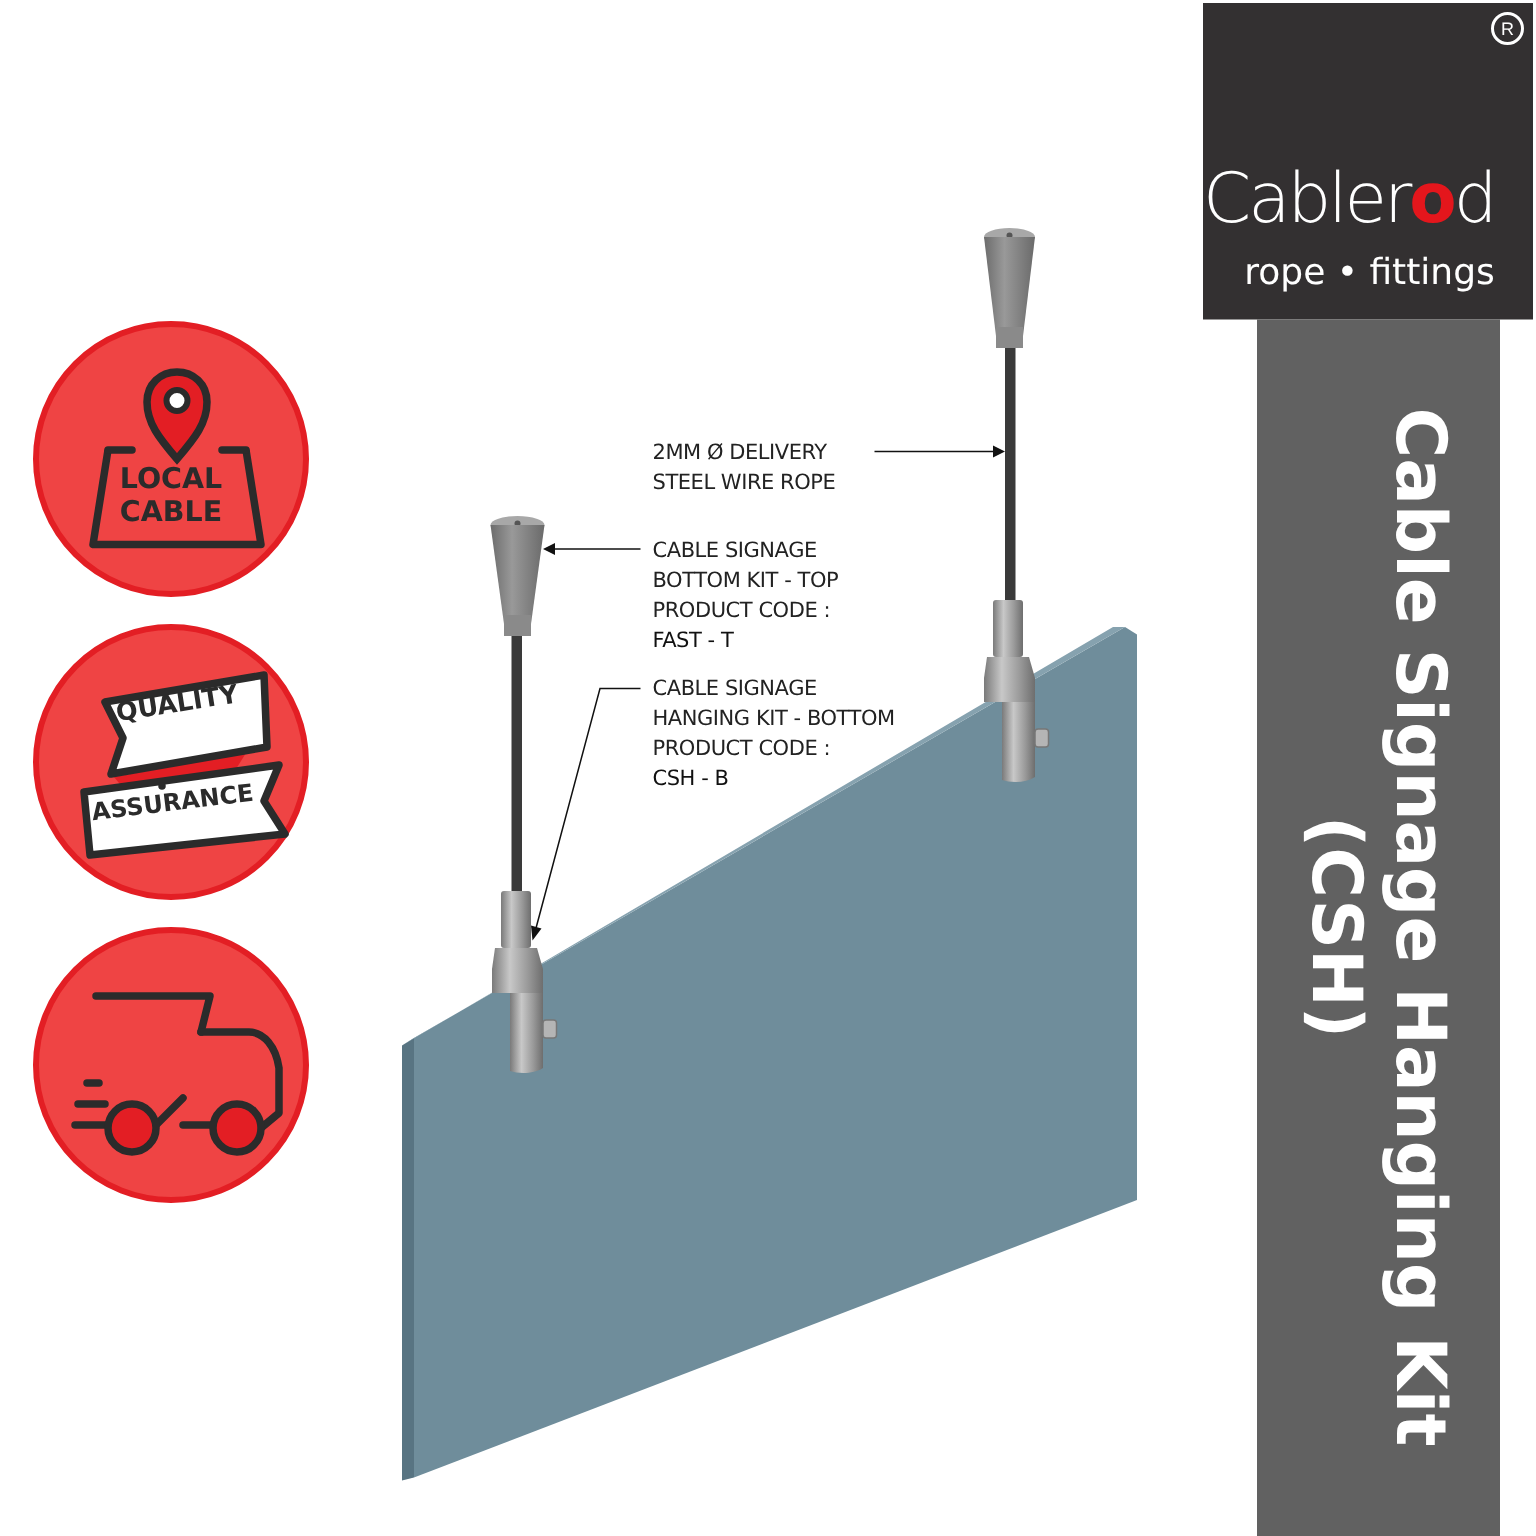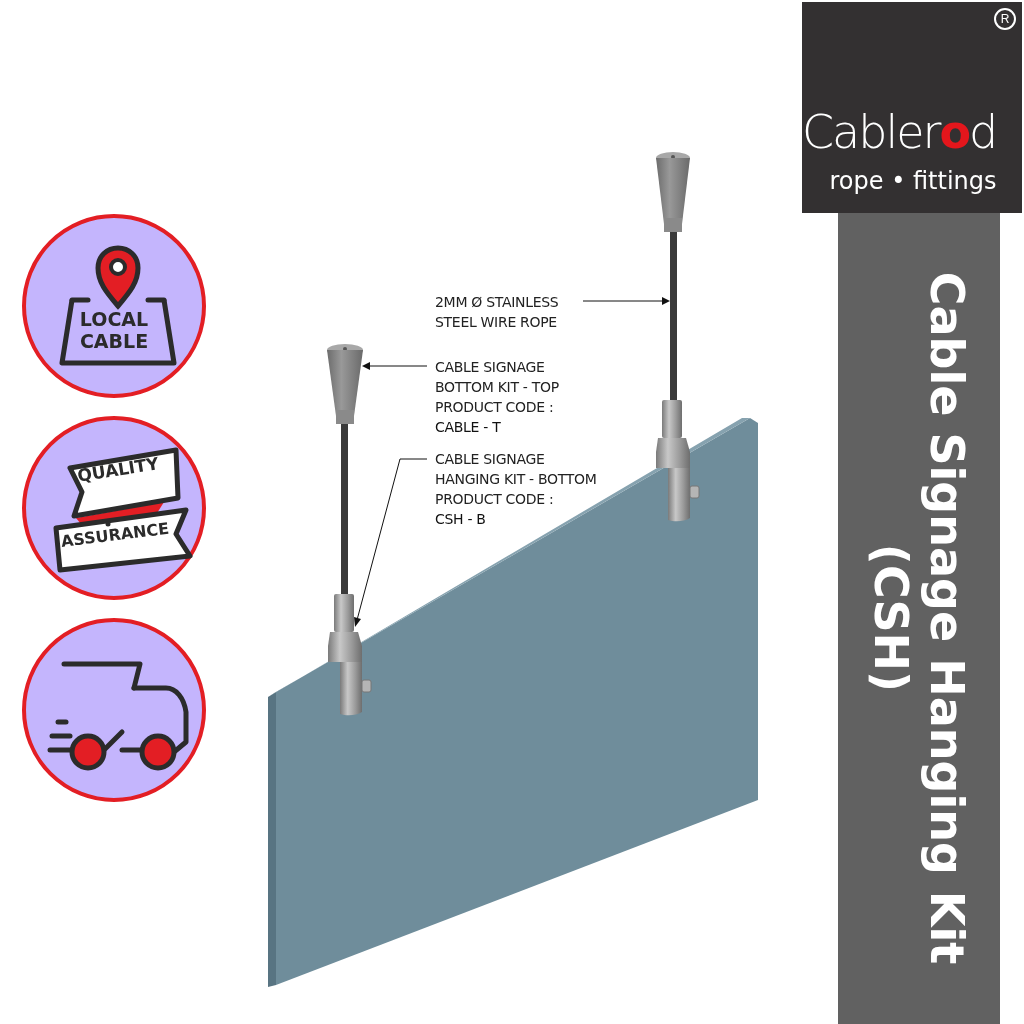--- a/index.html
+++ b/index.html
@@ -5,21 +5,21 @@
   html, body { margin:0; padding:0; background:#ffffff; }
   body { width:1024px; height:1024px; position:relative; overflow:hidden; font-family:"DejaVu Sans", sans-serif; }
   .abs { position:absolute; }
   .logo-box { left:802px; top:2px; width:220px; height:211px; background:#333031; }
   .logo-reg { position:absolute; right:6px; top:6px; width:18px; height:18px; border:2px solid #fff; border-radius:50%; color:#fff; font-size:12px; line-height:18px; text-align:center; font-family:"Liberation Sans", sans-serif; }
   .logo-word { position:absolute; left:0; top:103px; width:190px; text-align:center; color:#fff; font-family:"DejaVu Sans", sans-serif; font-weight:200; font-size:46px; letter-spacing:-2px; line-height:54px; white-space:nowrap; }
   .logo-word .o-red { color:#e4161c; font-weight:bold; }
   .logo-tag { position:absolute; left:0; top:165px; width:222px; text-align:center; color:#fff; font-size:24px; font-family:"DejaVu Sans", sans-serif; font-weight:400; }
   .strip { left:838px; top:213px; width:162px; height:811px; background:#616161; }
   .strip-title { position:absolute; left:81px; top:405px; transform:translate(-50%,-50%) rotate(90deg); color:#fff; font-weight:bold; font-size:46px; line-height:56px; text-align:center; white-space:nowrap; font-family:"DejaVu Sans", sans-serif; }
-  .badge { width:184px; height:184px; border:4px solid #e31e24; border-radius:50%; background:#c4b5fd; box-sizing:border-box; }
+  .badge { width:184px; height:184px; border:4px solid #e31e24; border-radius:50%; background:#ef4444; box-sizing:border-box; }
   .badge svg { position:absolute; left:0; top:0; }
   .label { font-family:"DejaVu Sans", sans-serif; font-size:14px; color:#222; line-height:20px; letter-spacing:-0.3px; white-space:nowrap; }
   .label .code { color:#111; }
 </style>
 </head>
 <body>
 
 <div class="abs logo-box">
   <div class="logo-reg">R</div>
   <div class="logo-word"><span>Cabler</span><span class="o-red">o</span><span>d</span></div>
@@ -136,29 +136,29 @@
     <polyline points="427,459 400,459 357,620"></polyline>
   </g>
   <g fill="#111">
     <polygon points="670,301 662,297 662,305"></polygon>
     <polygon points="362,366 370,362 370,370"></polygon>
     <polygon points="355,627 354,617 361,619"></polygon>
   </g>
 </svg>
 
 <div class="abs label" style="left:435px;top:292px;">
-  <div>2MM Ø STAINLESS</div>
+  <div>2MM Ø DELIVERY</div>
   <div>STEEL WIRE ROPE</div>
 </div>
 
 <div class="abs label" style="left:435px;top:357px;">
   <div>CABLE SIGNAGE</div>
   <div>BOTTOM KIT - TOP</div>
   <div>PRODUCT CODE :</div>
-  <div class="code">CABLE - T</div>
+  <div class="code">FAST - T</div>
 </div>
 
 <div class="abs label" style="left:435px;top:449px;">
   <div>CABLE SIGNAGE</div>
   <div>HANGING KIT - BOTTOM</div>
   <div>PRODUCT CODE :</div>
   <div class="code">CSH - B</div>
 </div>
 
 </body></html>

